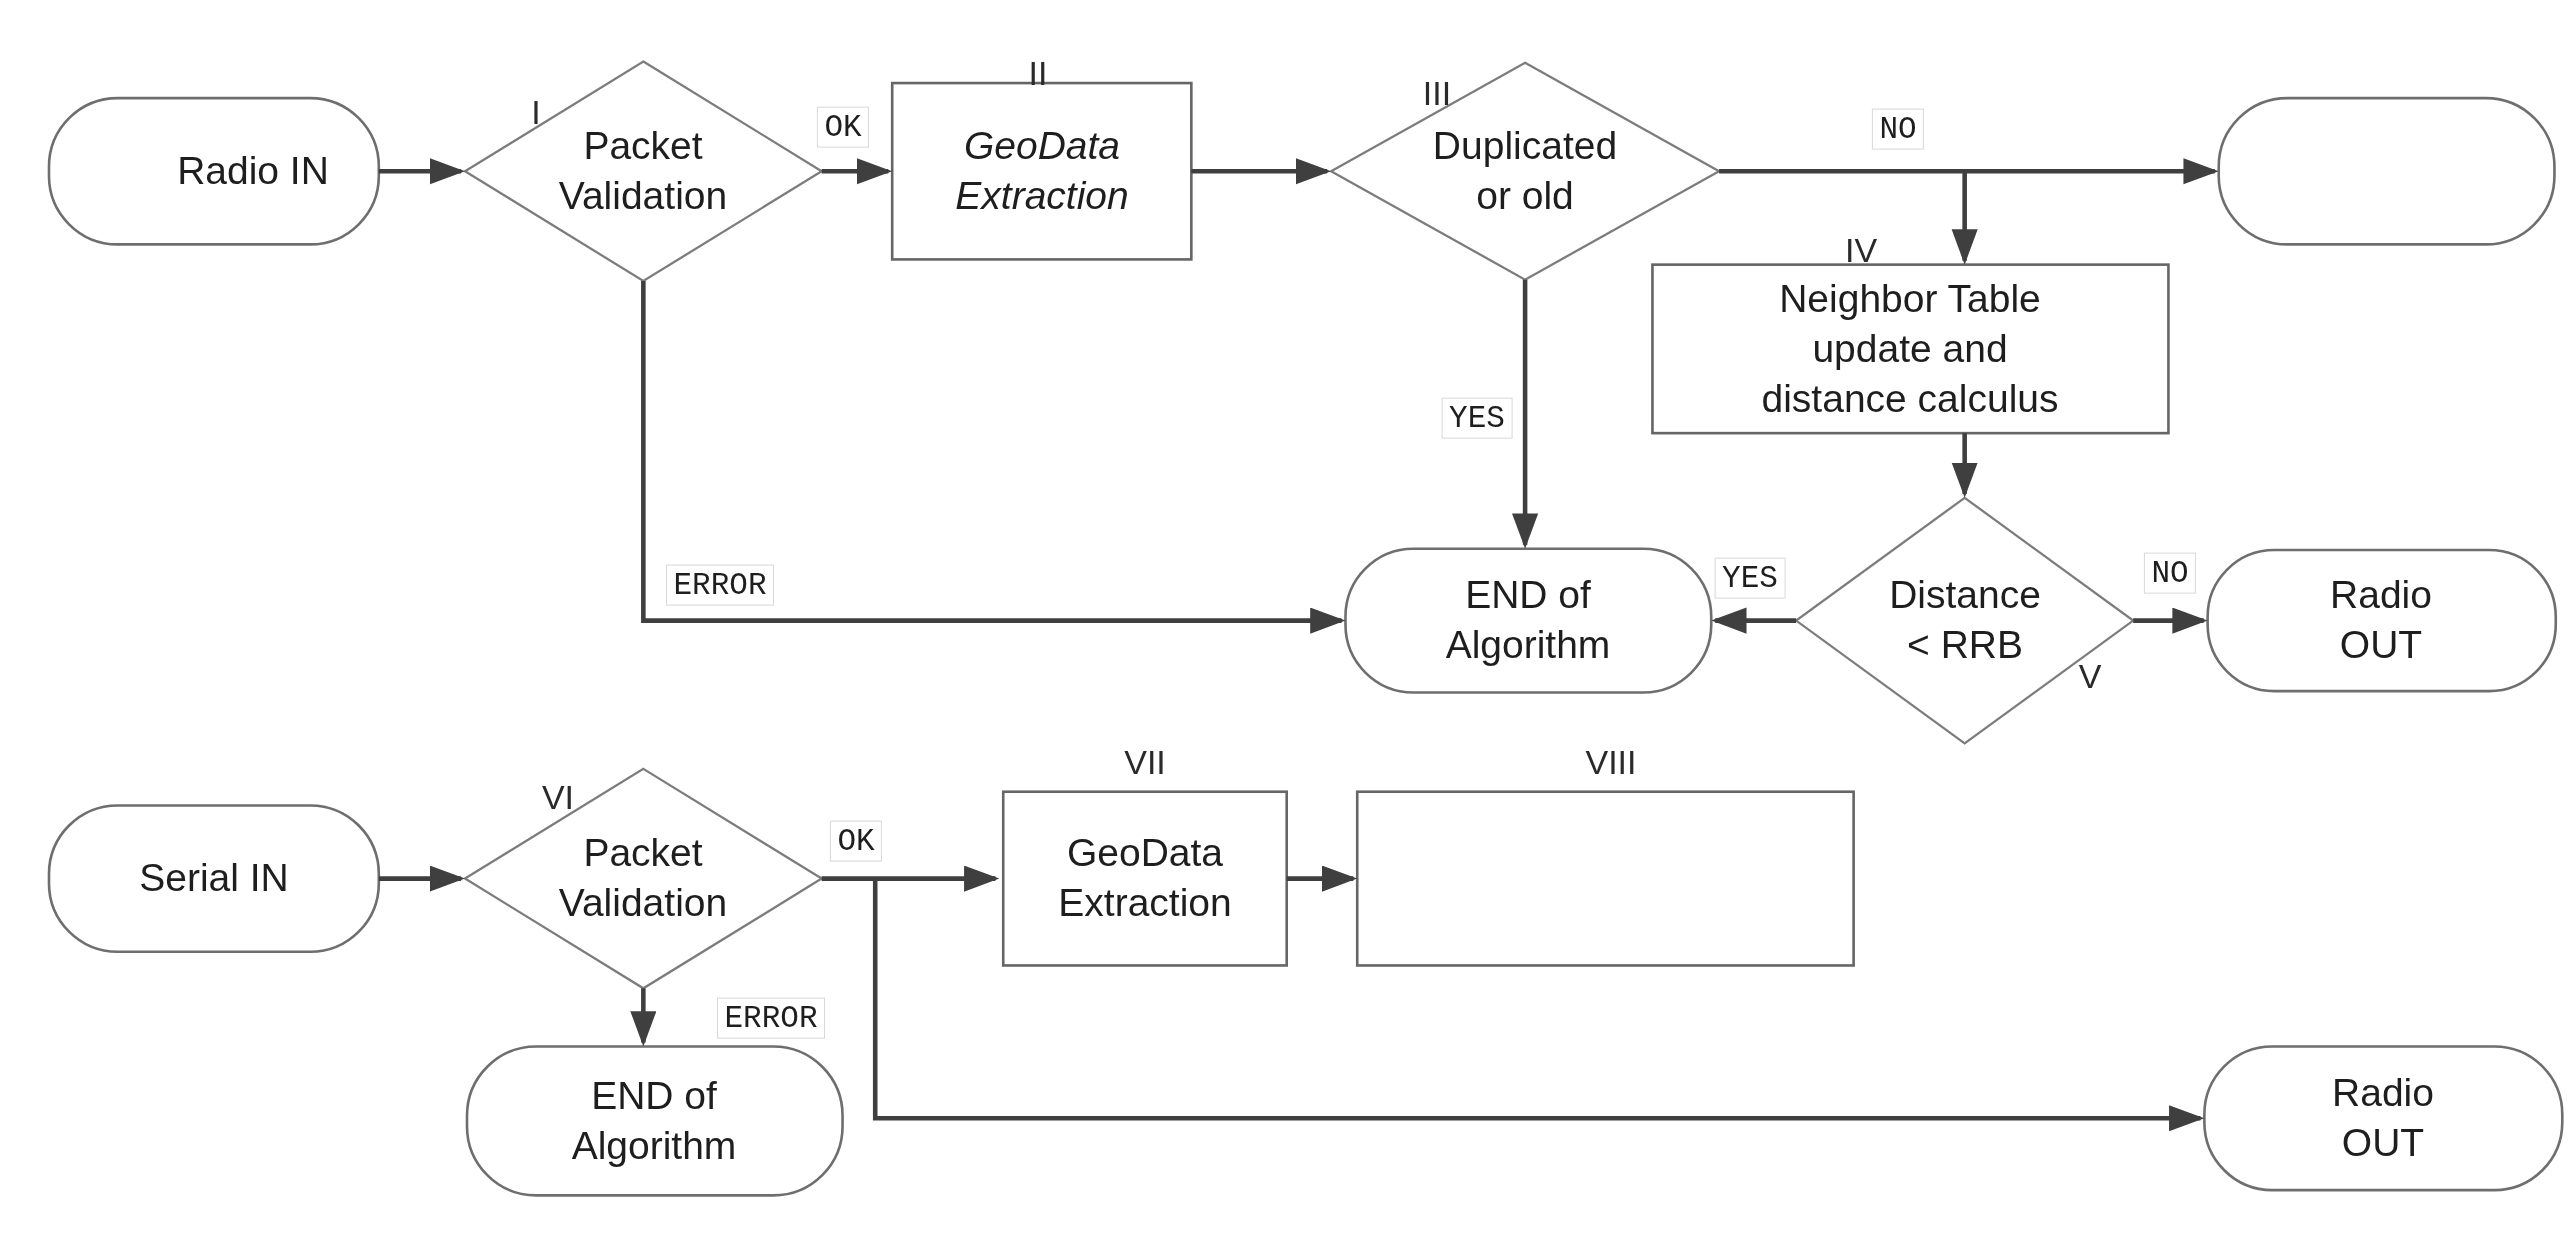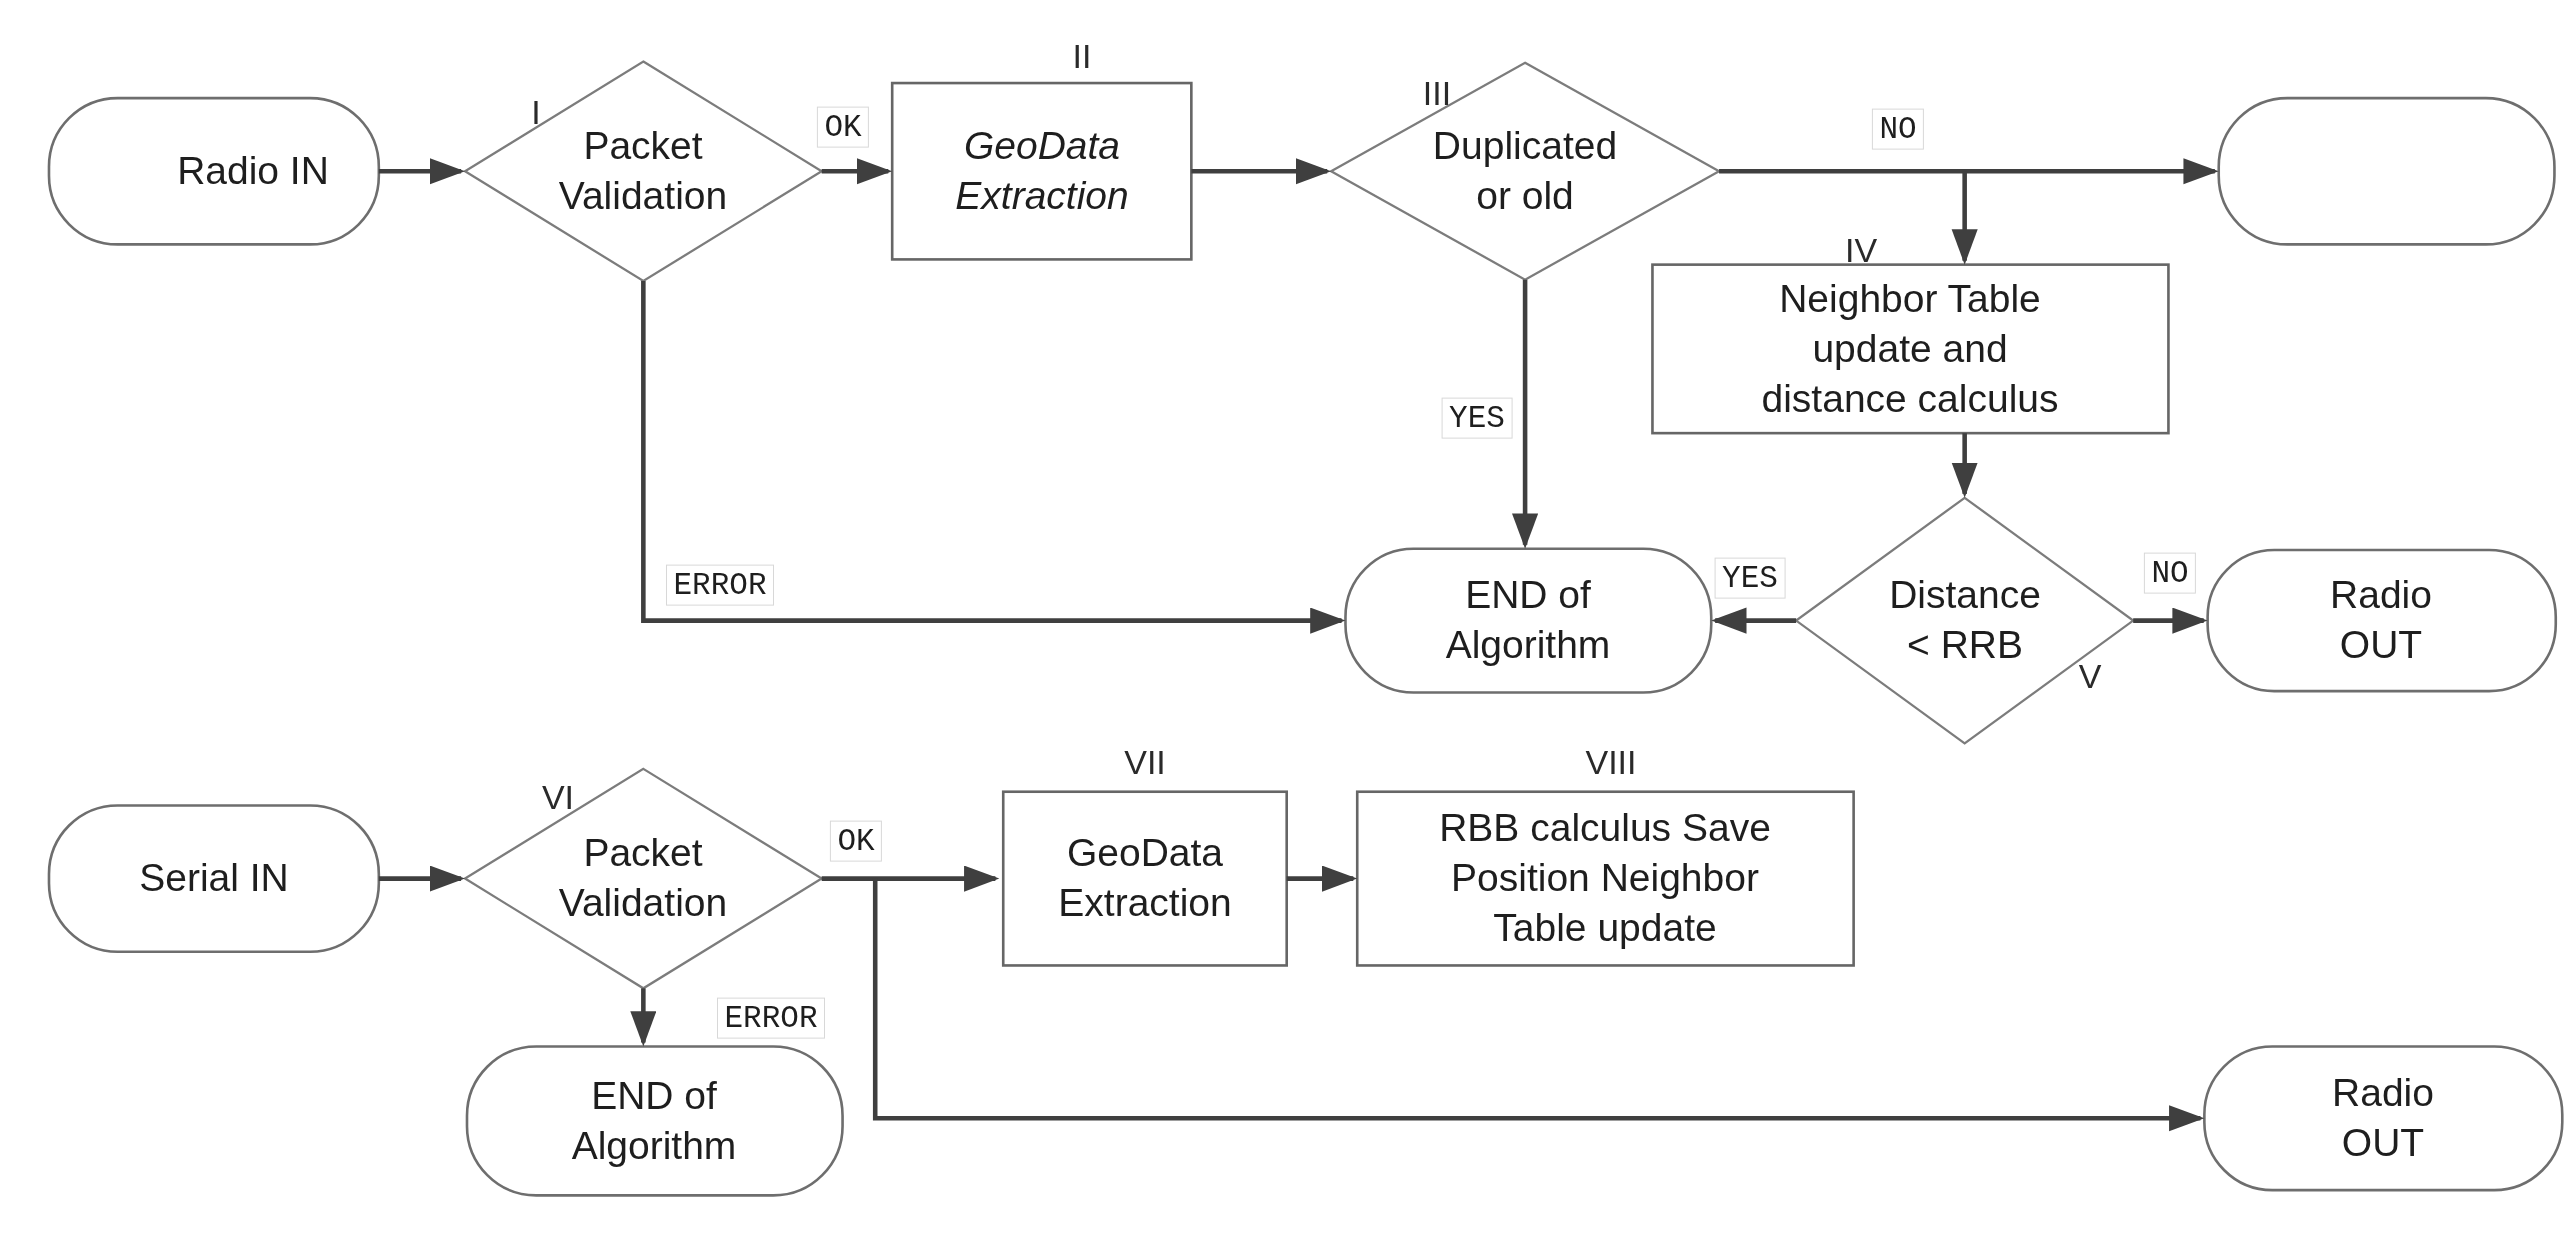--- a/index.html
+++ b/index.html
@@ -97,29 +97,26 @@
   <div class="node-text" style="left:1528px; top:620px;">END of
 Algorithm</div>
   <div class="node-text" style="left:1965px; top:620px;">Distance
 &lt; RRB</div>
   <div class="node-text" style="left:2381px; top:620px;">Radio OUT</div>
   <div class="node-text" style="left:214px; top:878px;">Serial IN</div>
   <div class="node-text" style="left:643px; top:878px;">Packet
 Validation</div>
   <div class="node-text" style="left:1145px; top:878px;">GeoData
 Extraction</div>
-  <div class="node-text" style="left:1605px; top:878px;">RBB calculus Save
-Position Neighbor
-Table update</div>
   <div class="node-text" style="left:654px; top:1121px;">END of
 Algorithm</div>
   <div class="node-text" style="left:2383px; top:1118px;">Radio OUT</div>
 
   <div class="numeral" style="left:536px; top:112px;">I</div>
-  <div class="numeral" style="left:1038px; top:56px;margin-left:44px;">II</div>
+  <div class="numeral" style="left:1038px; top:73px;">II</div>
   <div class="numeral" style="left:1437px; top:93px;">III</div>
   <div class="numeral" style="left:1861px; top:250px;">IV</div>
   <div class="numeral" style="left:2090px; top:676px;">V</div>
   <div class="numeral" style="left:558px; top:797px;">VI</div>
   <div class="numeral" style="left:1145px; top:762px;">VII</div>
   <div class="numeral" style="left:1611px; top:762px;">VIII</div>
 
   <div class="edge-label" style="left:843px; top:127px;">OK</div>
   <div class="edge-label" style="left:1898px; top:129px;">NO</div>
   <div class="edge-label" style="left:1477px; top:418px;">YES</div>

